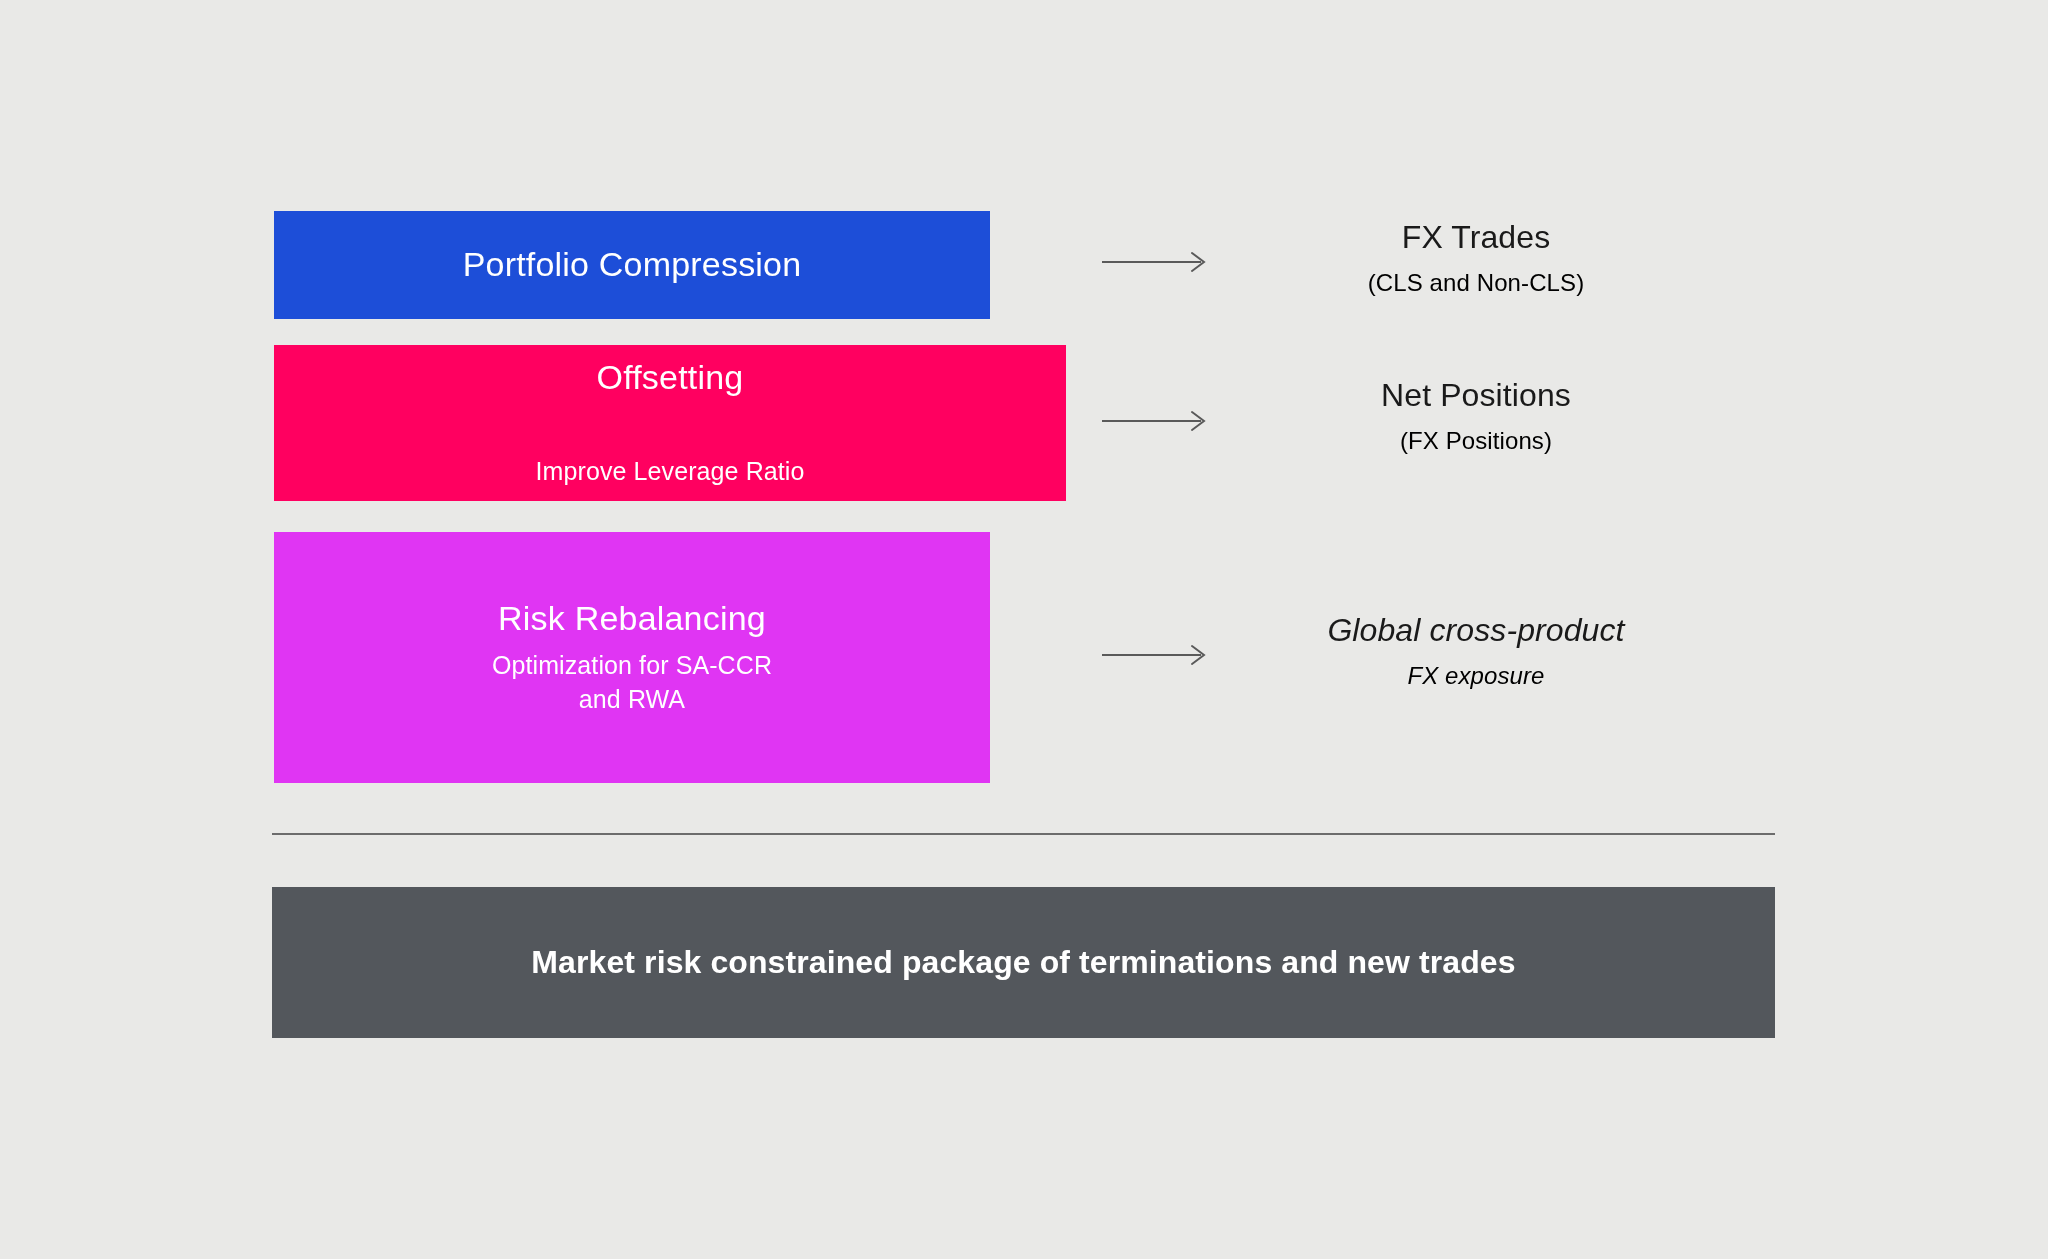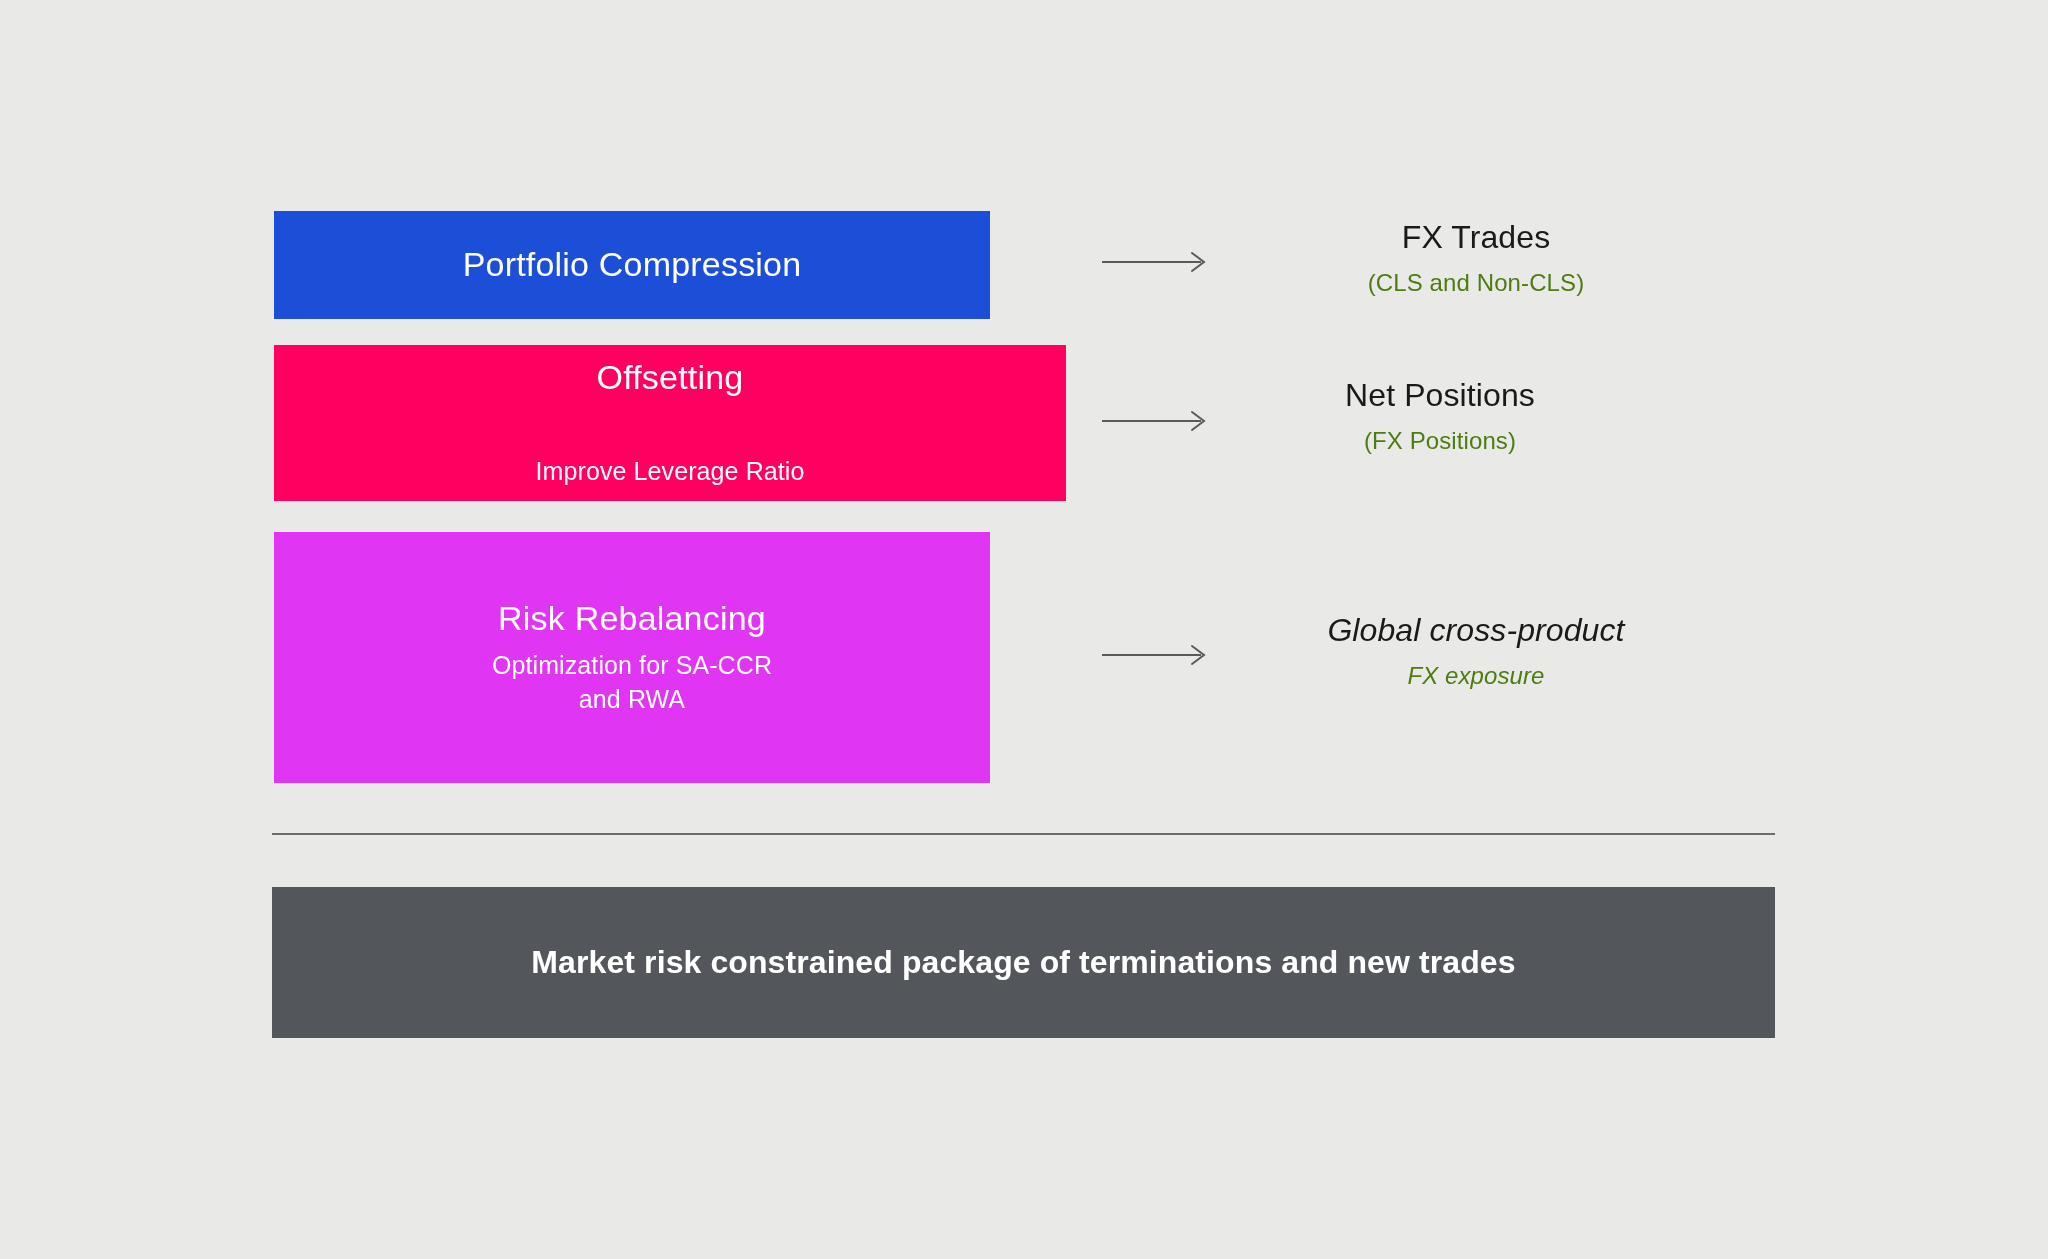--- a/index.html
+++ b/index.html
@@ -84,27 +84,27 @@
     font-size: 32px;
     font-weight: 400;
     color: #1a1a1a;
     letter-spacing: 0.1px;
     line-height: 1.2;
     white-space: nowrap;
   }
   .outcome-sub {
     font-size: 24px;
     font-weight: 400;
-    color: #4d7c0f;
+    color: #000000;
     letter-spacing: 0.1px;
     margin-top: 13px;
     line-height: 1.2;
   }
   #outcome-1 { left: 1216px; top: 218px; }
-  #outcome-2 { left: 1180px; top: 376px; }
+  #outcome-2 { left: 1216px; top: 376px; }
   #outcome-3 { left: 1216px; top: 611px; font-style: italic; }
 
   
   #divider {
     position: absolute;
     left: 272px;
     top: 833px;
     width: 1503px;
     height: 0;
     border-top: 2px solid #6c6c6c;

